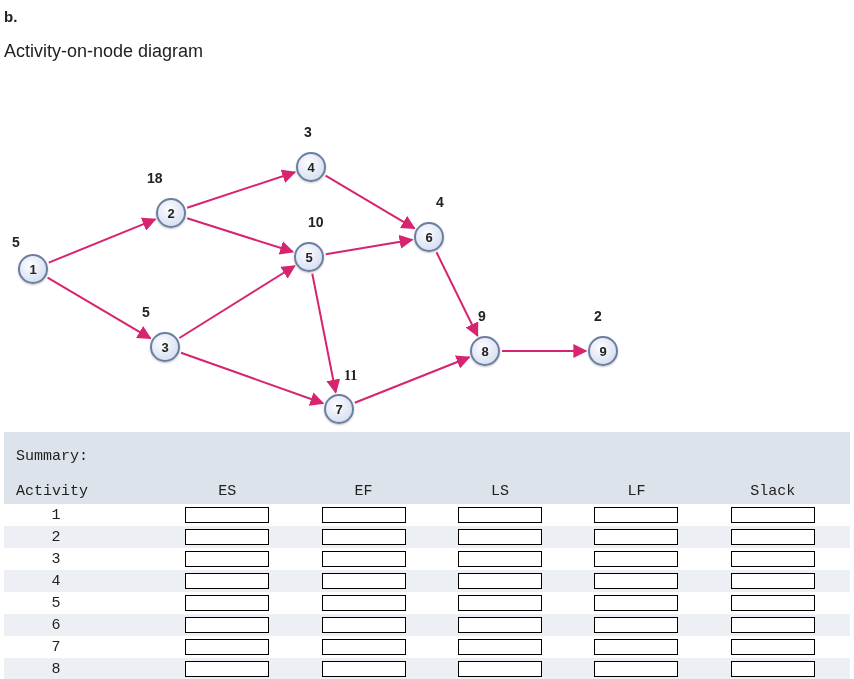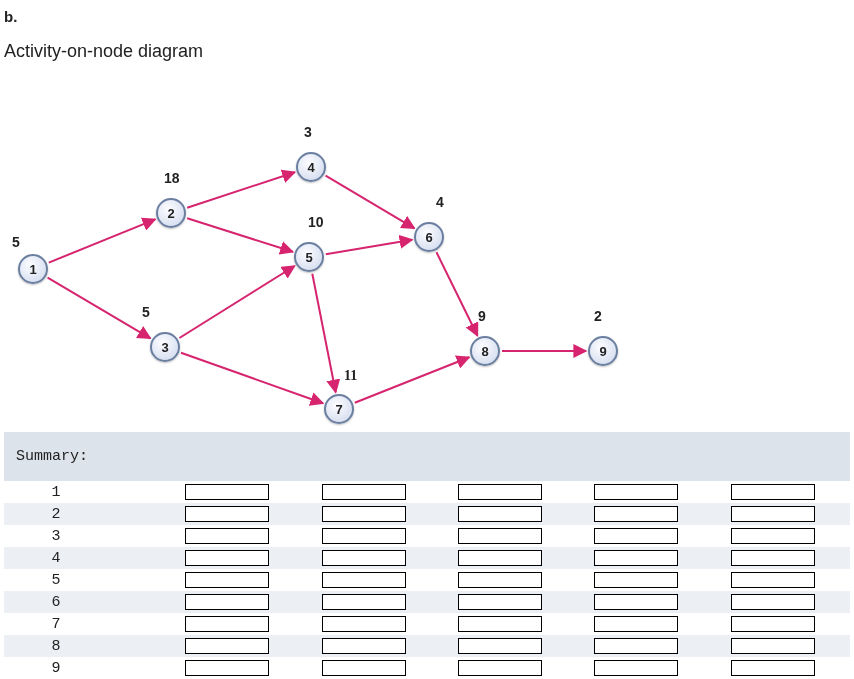--- a/index.html
+++ b/index.html
@@ -94,40 +94,48 @@
         <line x1="308.3" y1="199.7" x2="331.7" y2="318.3" marker-end="url(#arrow)"></line>
         <line x1="432.5" y1="178.3" x2="473.5" y2="261.7" marker-end="url(#arrow)"></line>
         <line x1="350.8" y1="328.7" x2="465.2" y2="283.3" marker-end="url(#arrow)"></line>
         <line x1="498.0" y1="277.0" x2="582.0" y2="277.0" marker-end="url(#arrow)"></line>
       </g>
   </svg>
   <div id="nodes-layer">
       <div class="node" style="left: 14px; top: 180px;">1</div>
       <div class="dlabel" style="left: 8px; top: 160px;">5</div>
       <div class="node" style="left: 152px; top: 124px;">2</div>
-      <div class="dlabel" style="left: 160px; top: 96px;">18</div>
+      <div class="dlabel" style="left: 143px; top: 96px;">18</div>
       <div class="node" style="left: 146px; top: 258px;">3</div>
       <div class="dlabel" style="left: 138px; top: 230px;">5</div>
       <div class="node" style="left: 292px; top: 78px;">4</div>
       <div class="dlabel" style="left: 300px; top: 50px;">3</div>
       <div class="node" style="left: 290px; top: 168px;">5</div>
       <div class="dlabel" style="left: 304px; top: 140px;">10</div>
       <div class="node" style="left: 410px; top: 148px;">6</div>
       <div class="dlabel" style="left: 432px; top: 120px;">4</div>
       <div class="node" style="left: 320px; top: 320px;">7</div>
       <div class="dlabel" style="left: 340px; top: 294px; font-family: Liberation Serif, serif;">11</div>
       <div class="node" style="left: 466px; top: 262px;">8</div>
       <div class="dlabel" style="left: 474px; top: 234px;">9</div>
       <div class="node" style="left: 584px; top: 262px;">9</div>
       <div class="dlabel" style="left: 590px; top: 234px;">2</div>
     </div>
 </div>
 
 <div class="summary">
   <div class="summary-title">Summary:</div>
+  <div class="summary-header">
+    <div>Activity</div>
+    <div>ES</div>
+    <div>EF</div>
+    <div>LS</div>
+    <div>LF</div>
+    <div>Slack</div>
+  </div>
   <div id="summary-body">
       <div class="row">
         <div class="act">1</div>
         <div>
           <input type="text" style="">
         </div>
         <div>
           <input type="text" style="">
         </div>
         <div>

